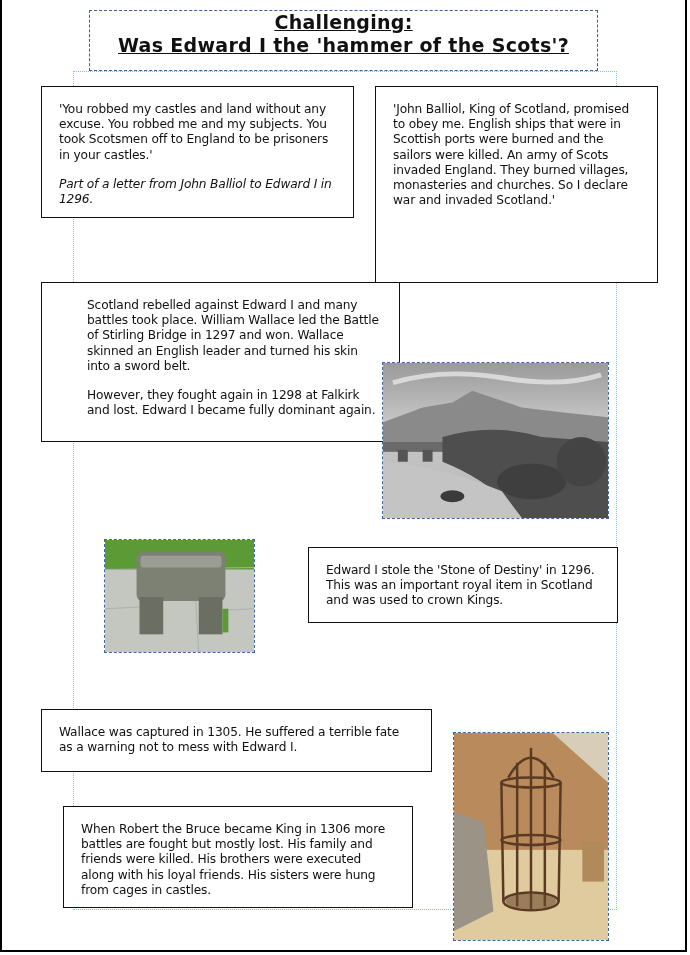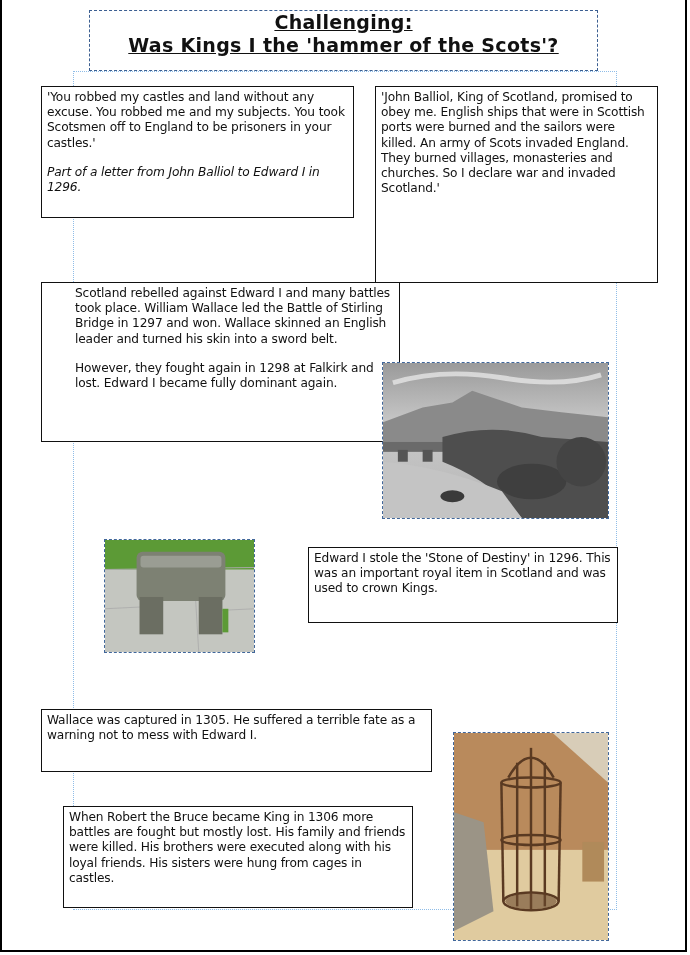--- a/index.html
+++ b/index.html
@@ -9,35 +9,35 @@
           border: 2px solid #000; border-top: none; box-sizing: border-box; background: #fff; }
   .margin-guide { position: absolute; left: 73px; top: 71px; width: 544px; height: 839px;
                   border: 1px dotted #8fbde8; box-sizing: border-box; }
   .title-box { position: absolute; left: 89px; top: 10px; width: 509px; height: 61px;
                border: 1px dashed #3c5f91; box-sizing: border-box; text-align: center;
                font-weight: bold; font-size: 19px; line-height: 23px; }
   .title-box span { display: block; text-decoration: underline; letter-spacing: 0.3px; }
   .tbox { position: absolute; border: 1.5px solid #111; box-sizing: border-box;
           background: #fff; font-size: 12.2px; line-height: 15.2px; padding: 3px 5px;
           letter-spacing: -0.15px; }
-  .tbox p { margin: 0; }
+  .tbox p { margin: 12px; }
   .tbox p + p { margin-top: 14px; }
   .tbox .src { font-style: italic; }
   .img { position: absolute; border: 1.5px dashed #41679a; box-sizing: border-box; overflow: hidden; }
   .img svg { display: block; width: 100%; height: 100%; }
 </style>
 </head>
 <body>
 
 <div class="page"></div>
 <div class="margin-guide"></div>
 
 <div class="title-box">
   <span>Challenging:</span>
-  <span>Was Kings I the 'hammer of the Scots'?</span>
+  <span>Was Edward I the 'hammer of the Scots'?</span>
 </div>
 
 <div class="tbox" style="left:41px;top:86px;width:313px;height:132px;">
   <p>'You robbed my castles and land without any excuse.  You robbed me and my subjects. You took Scotsmen off to England to be prisoners in your castles.'</p>
   <p class="src">Part of a letter from John Balliol to Edward I in 1296.</p>
 </div>
 
 <div class="tbox" style="left:375px;top:86px;width:283px;height:197px;">
   <p>'John Balliol, King of Scotland, promised to obey me.  English ships that were in Scottish ports were burned and the sailors were killed.  An army of Scots invaded England.  They burned villages, monasteries and churches.  So I declare war and invaded Scotland.'</p>
 </div>

